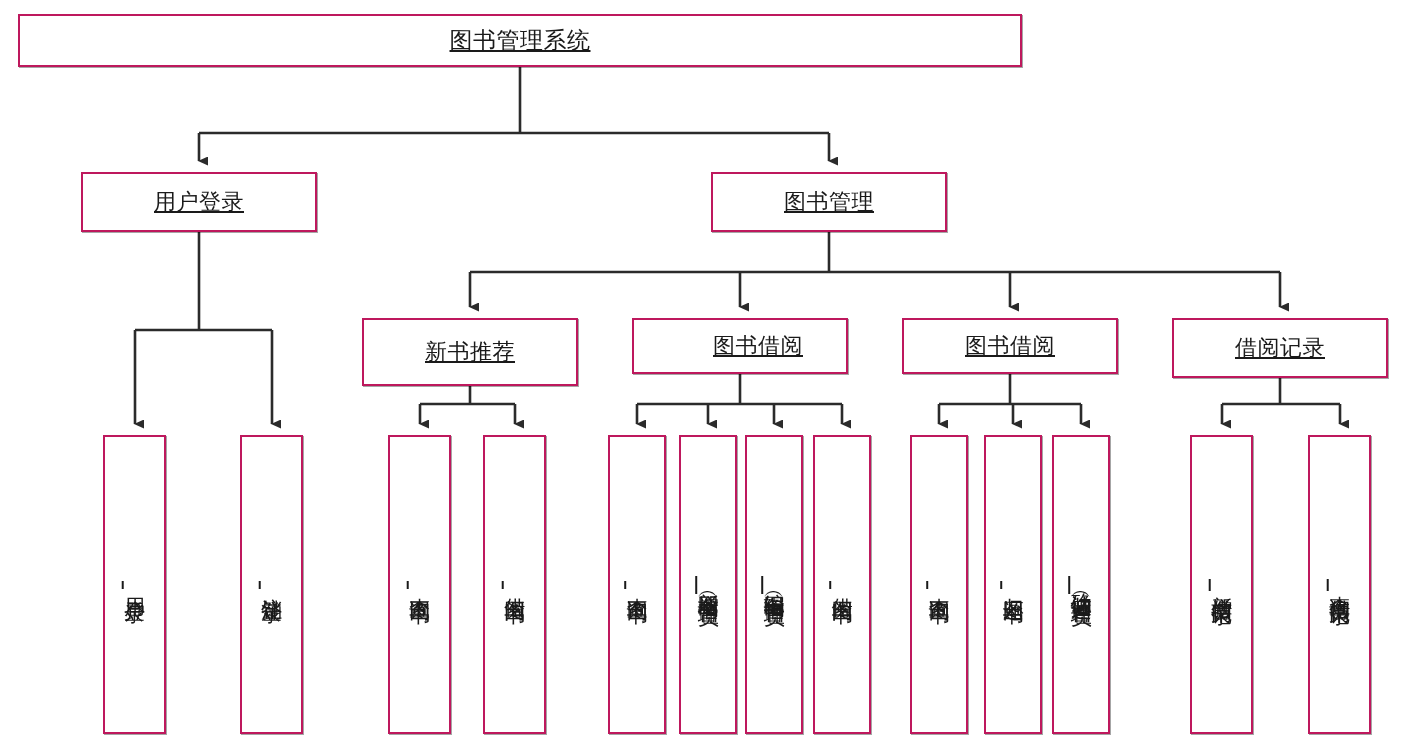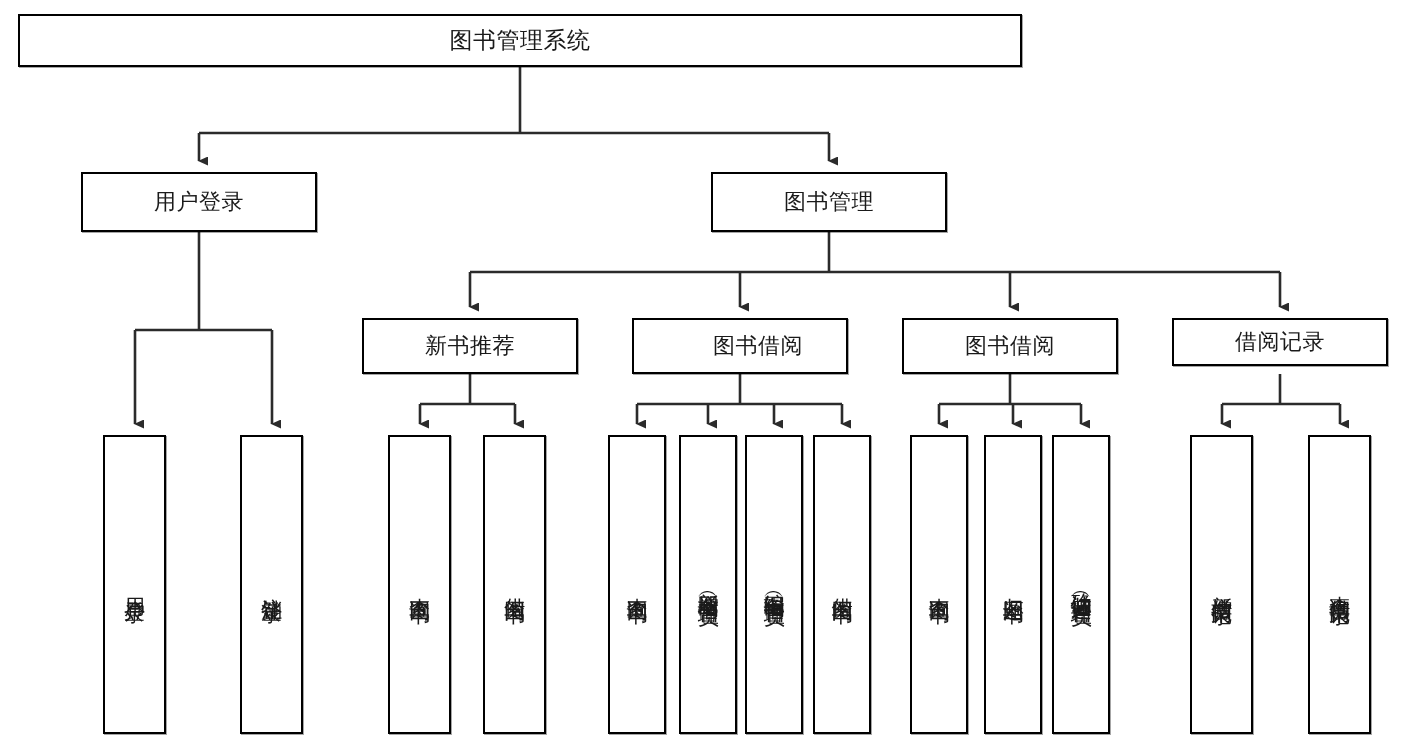--- a/index.html
+++ b/index.html
@@ -25,27 +25,28 @@
     left: 0;
     top: 0;
     width: 1405px;
     height: 747px;
     pointer-events: none;
   }
   .node {
     position: absolute;
     box-sizing: border-box;
     background: #ffffff;
-    border: 2px solid #000000;
+    border: 2px solid #be185d;
     display: flex;
     align-items: center;
     justify-content: center;
     color: #1a1a1a;
     text-align: right;
     box-shadow: 1px 1px 0 rgba(0,0,0,0.35);
+    text-decoration: underline;
   }
   .node .label {
     display: block;
     white-space: nowrap;
   }
   .node.horizontal .label {
     font-size: 22px;
     line-height: 1.1;
     letter-spacing: 0.5px;
   }
@@ -124,30 +125,30 @@
   <div id="node-layer">
       <div class="node horizontal root" style="left: 18px; top: 14px; width: 1004px; height: 53px;">
         <span class="label">图书管理系统</span>
       </div>
       <div class="node horizontal" style="left: 81px; top: 172px; width: 236px; height: 60px;">
         <span class="label">用户登录</span>
       </div>
       <div class="node horizontal" style="left: 711px; top: 172px; width: 236px; height: 60px;">
         <span class="label">图书管理</span>
       </div>
-      <div class="node horizontal" style="left: 362px; top: 318px; width: 216px; height: 56px;">
+      <div class="node horizontal" style="left: 362px; top: 318px; width: 216px; height: 68px;">
         <span class="label">新书推荐</span>
       </div>
       <div class="node horizontal" style="left: 632px; top: 318px; width: 216px; height: 56px; padding-left: 36px;">
         <span class="label">图书借阅</span>
       </div>
       <div class="node horizontal" style="left: 902px; top: 318px; width: 216px; height: 56px;">
         <span class="label">图书借阅</span>
       </div>
-      <div class="node horizontal" style="left: 1172px; top: 318px; width: 216px; height: 48px;">
+      <div class="node horizontal" style="left: 1172px; top: 318px; width: 216px; height: 60px;">
         <span class="label">借阅记录</span>
       </div>
       <div class="node vertical" style="left: 103px; top: 435px; width: 63px; height: 299px;">
         <span class="label">用户登录</span>
       </div>
       <div class="node vertical" style="left: 240px; top: 435px; width: 63px; height: 299px;">
         <span class="label">注销登录</span>
       </div>
       <div class="node vertical" style="left: 388px; top: 435px; width: 63px; height: 299px;">
         <span class="label">查询图书</span>

